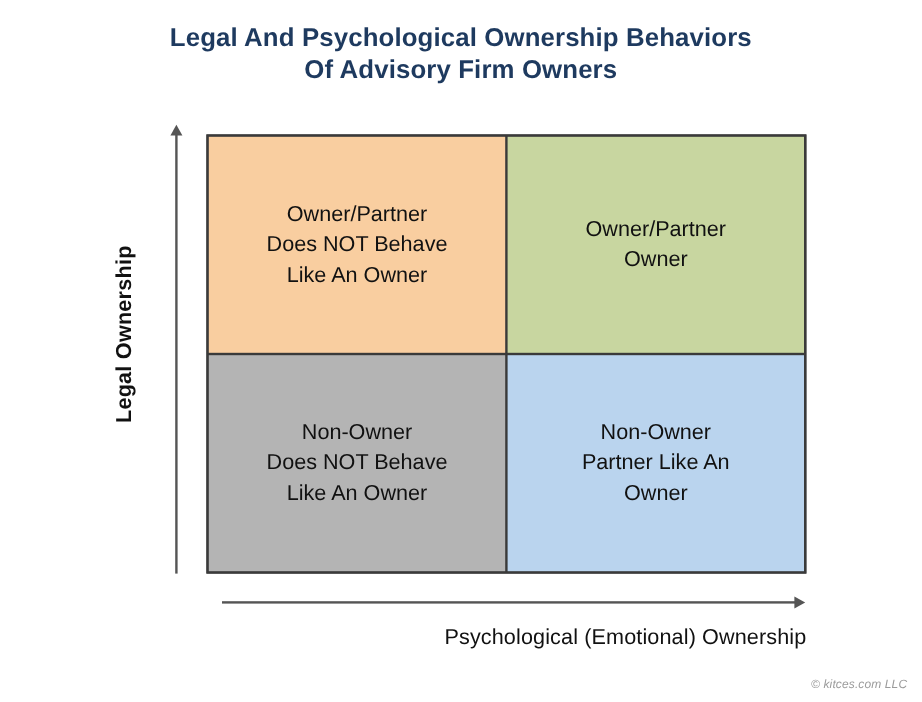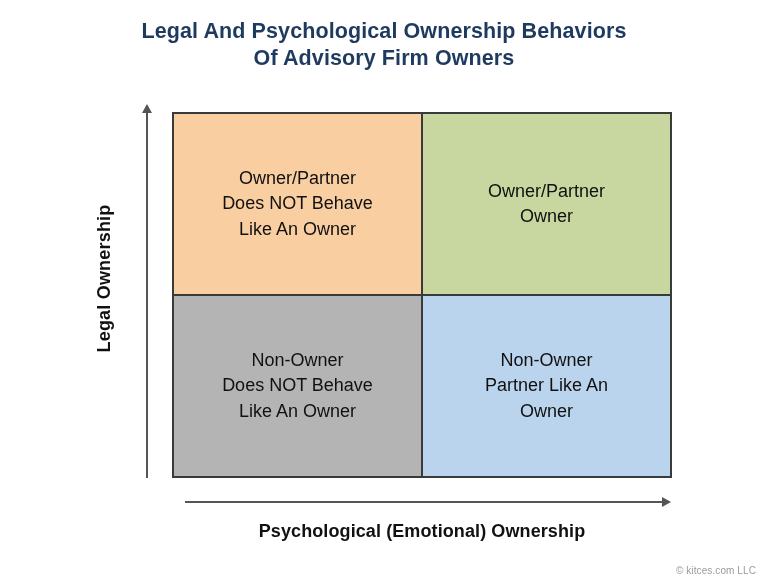--- a/index.html
+++ b/index.html
@@ -115,35 +115,36 @@
     font-size: 18px;
     font-weight: bold;
     letter-spacing: 0.2px;
     white-space: nowrap;
   }
   .label-x {
     position: absolute;
     left: 172px;
     top: 521px;
     width: 500px;
-    text-align: center;
+    text-align: right;
     color: #111111;
     font-size: 18px;
-    font-weight: bold;
+    font-weight: normal;
     letter-spacing: 0.1px;
   }
 
   
   .footer {
     position: absolute;
     right: 12px;
     bottom: 9px;
     color: #9b9b9b;
     font-size: 10px;
     letter-spacing: 0.1px;
+    font-style: italic;
   }
 </style>
 </head>
 <body>
 
 <div class="title">
   <span class="title-line">Legal And Psychological Ownership Behaviors</span>
   <span class="title-line">Of Advisory Firm Owners</span>
 </div>
 

